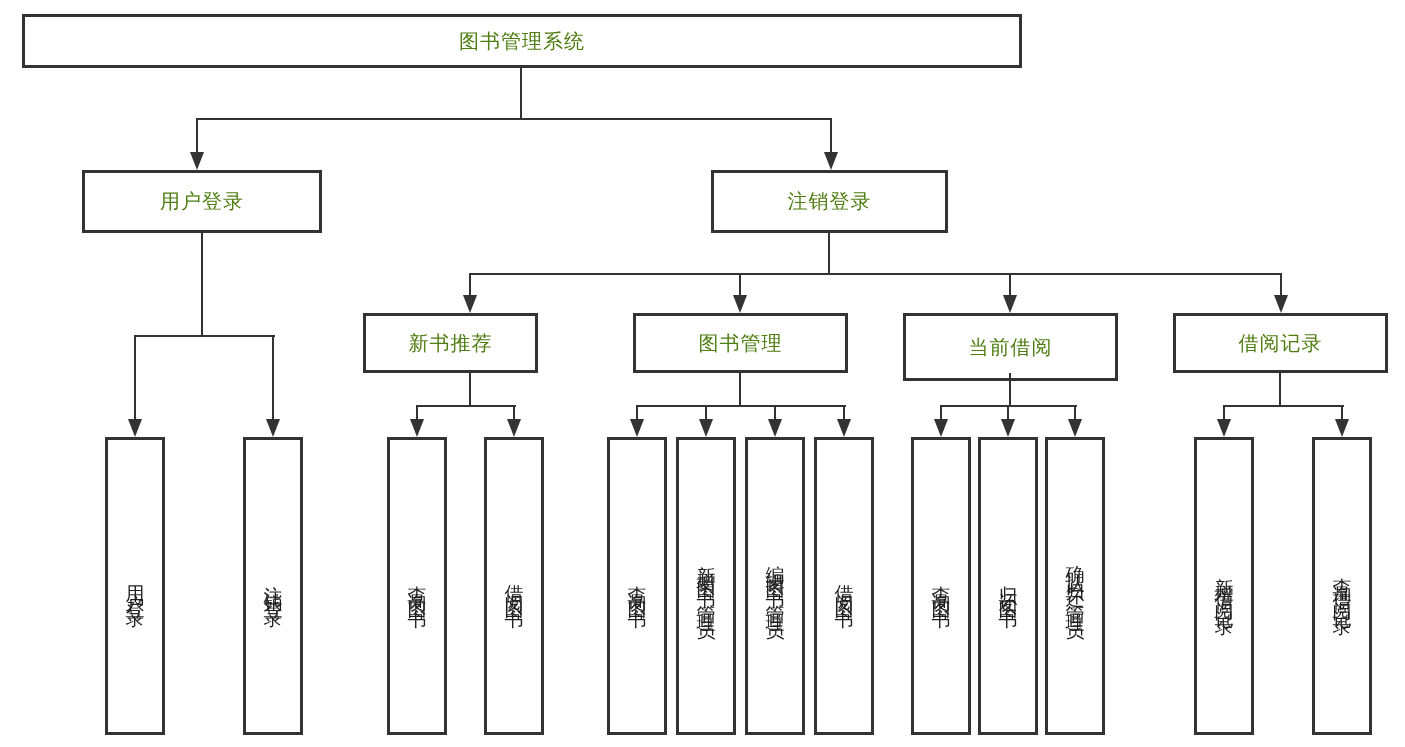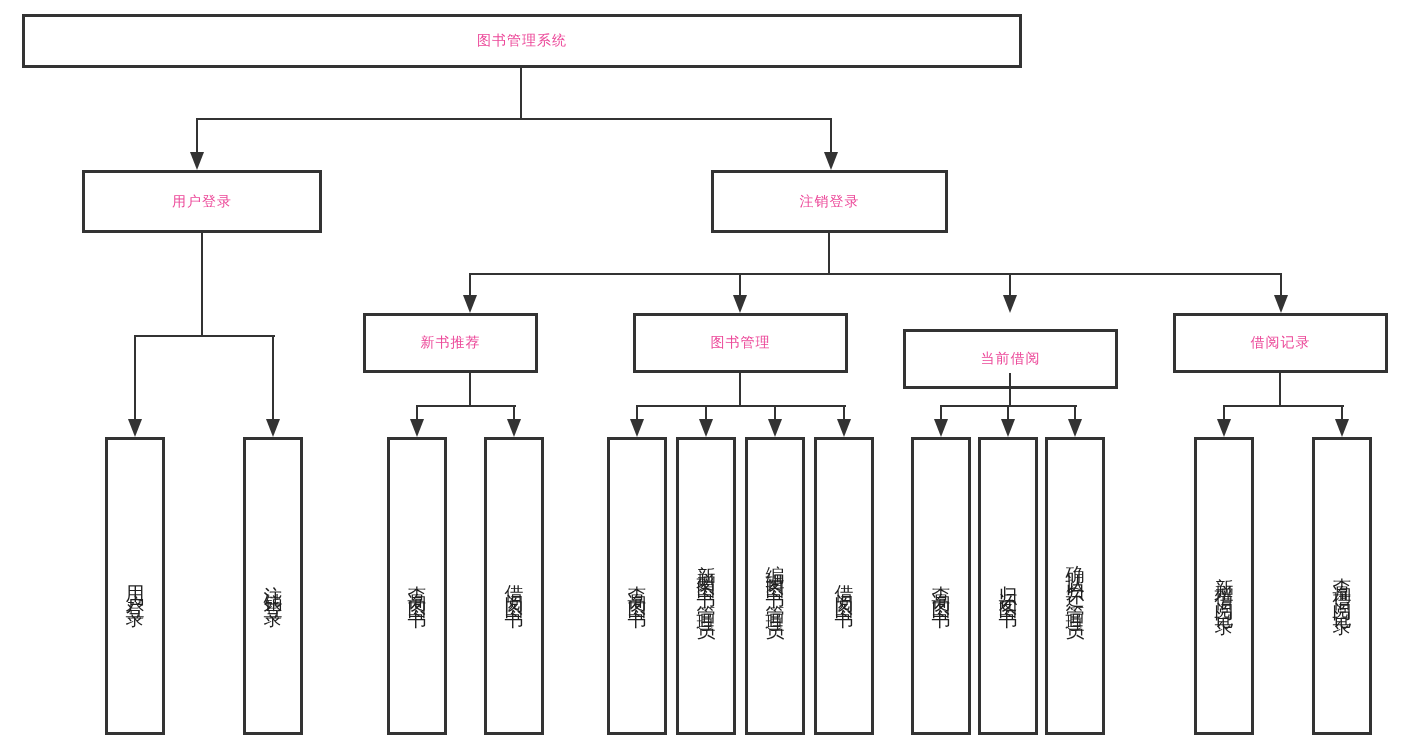--- a/index.html
+++ b/index.html
@@ -13,25 +13,25 @@
     width: 1405px;
     height: 747px;
     background: #ffffff;
     overflow: hidden;
   }
   .box {
     position: absolute;
     background: #ffffff;
     border: 3px solid #333333;
     box-sizing: border-box;
-    color: #ec4899;
+    color: #4d7c0f;
     display: flex;
     align-items: center;
     justify-content: center;
-    font-size: 14px;
+    font-size: 20px;
     letter-spacing: 1px;
     white-space: nowrap;
   }
   .leaf {
     position: absolute;
     top: 437px;
     width: 60px;
     height: 298px;
     background: #ffffff;
     border: 3px solid #333333;
@@ -78,21 +78,21 @@
 
 <div id="stage">
 
   <div class="box" style="left:22px; top:14px; width:1000px; height:54px;">图书管理系统</div>
 
   <div class="box" style="left:82px; top:170px; width:240px; height:63px;">用户登录</div>
   <div class="box" style="left:711px; top:170px; width:237px; height:63px;">注销登录</div>
 
   <div class="box" style="left:363px; top:313px; width:175px; height:60px;">新书推荐</div>
   <div class="box" style="left:633px; top:313px; width:215px; height:60px;">图书管理</div>
-  <div class="box" style="left:903px; top:329px; width:215px; height:60px;">当前借阅</div>
+  <div class="box" style="left:903px; top:313px; width:215px; height:68px;">当前借阅</div>
   <div class="box" style="left:1173px; top:313px; width:215px; height:60px;">借阅记录</div>
 
   <div class="leaf" style="left:105px;">用户登录</div>
   <div class="leaf" style="left:243px;">注销登录</div>
 
   <div class="leaf" style="left:387px;">查询图书</div>
   <div class="leaf" style="left:484px;">借阅图书</div>
 
   <div class="leaf" style="left:607px;">查询图书</div>
   <div class="leaf" style="left:676px;">新增图书（管理员）</div>

